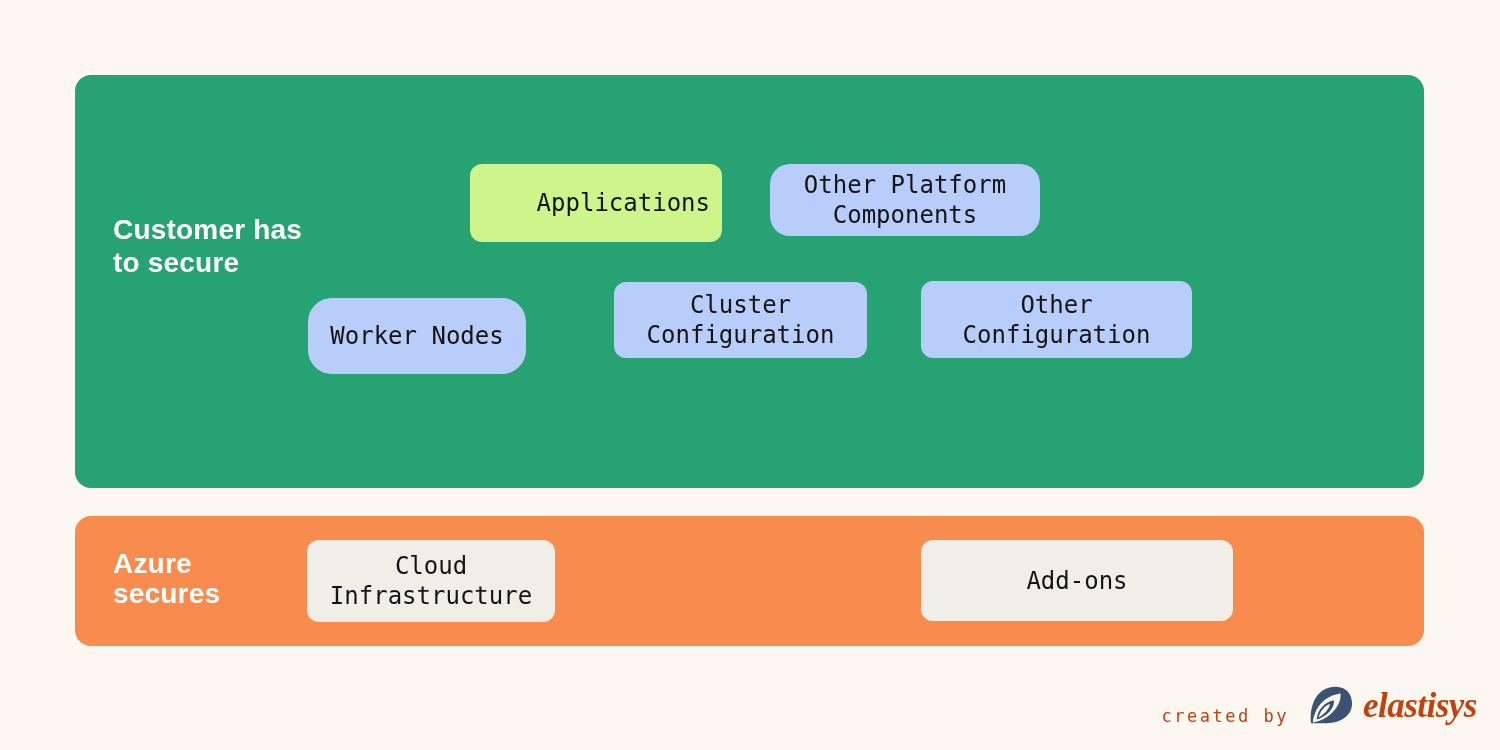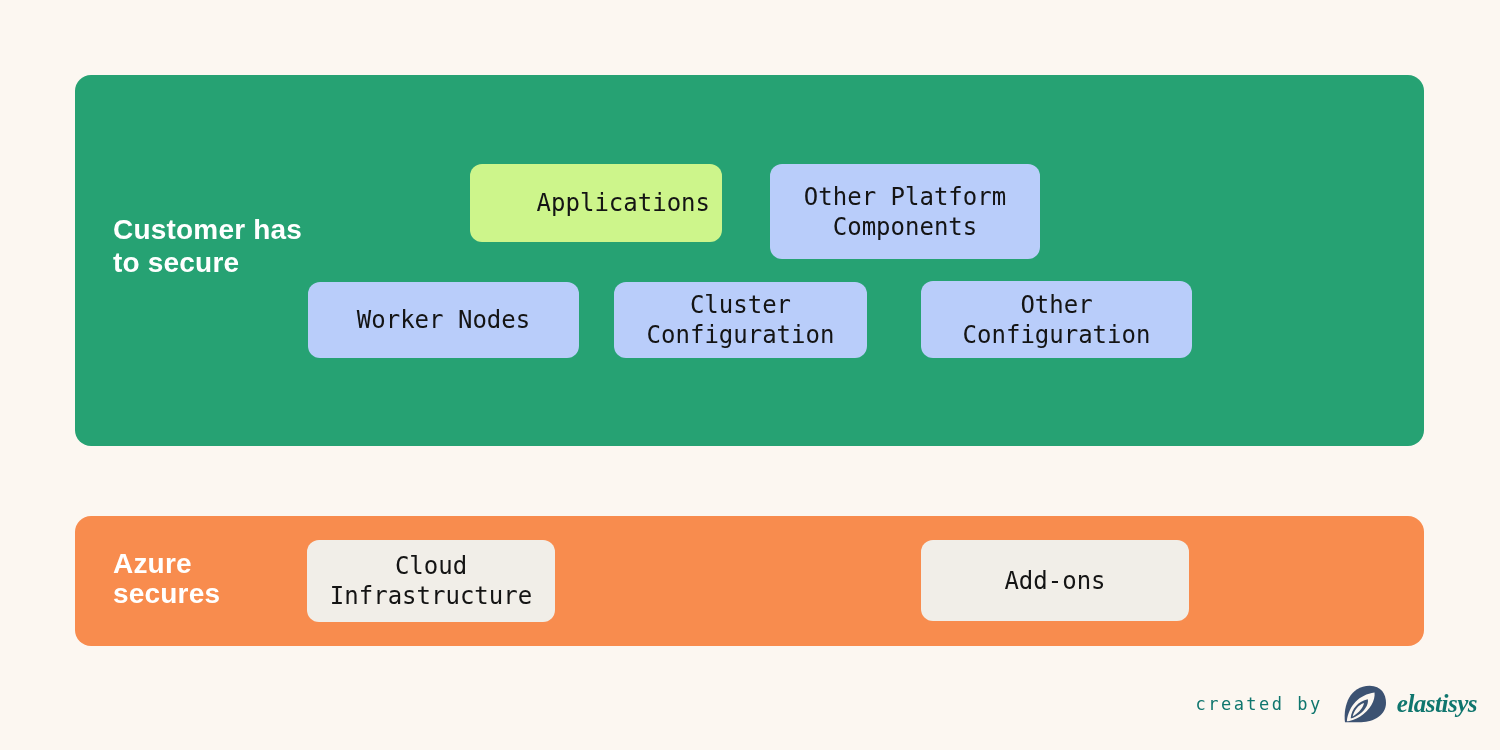--- a/index.html
+++ b/index.html
@@ -15,21 +15,21 @@
   }
 
   .section {
     position: absolute;
     left: 75px;
     width: 1349px;
     border-radius: 16px;
   }
   .section-customer {
     top: 75px;
-    height: 371px;
+    height: 413px;
     background: #26A273;
   }
   .section-azure {
     top: 516px;
     height: 130px;
     background: #F88C4E;
   }
 
   .section-label {
     position: absolute;
@@ -57,50 +57,50 @@
     color: #141414;
     padding: 0 12px;
     box-sizing: border-box;
   }
   .chip-green { background: #CDF58B; }
   .chip-blue  { background: #B9CDFA; }
   .chip-cream { background: #F1EEE8; }
 
   
   .chip-applications   { left: 470px; top: 164px; width: 252px; height: 78px; justify-content: flex-end; }
-  .chip-other-platform { left: 770px; top: 164px; width: 270px; height: 95px; }
-  .chip-worker-nodes   { left: 308px; top: 282px; width: 271px; height: 76px; }
+  .chip-other-platform { left: 770px; top: 164px; width: 270px; height: 72px; border-radius: 20px; }
+  .chip-worker-nodes   { left: 308px; top: 298px; width: 218px; height: 76px; border-radius: 24px; }
   .chip-cluster-config { left: 614px; top: 282px; width: 253px; height: 76px; }
   .chip-addons-config  { left: 921px; top: 281px; width: 271px; height: 77px; }
   .chip-cloud-infra    { left: 307px; top: 540px; width: 248px; height: 82px; }
   .chip-control-plane  { left: 622px; top: 541px; width: 260px; height: 80px; }
-  .chip-add-ons        { left: 921px; top: 540px; width: 268px; height: 81px; }
+  .chip-add-ons        { left: 921px; top: 540px; width: 312px; height: 81px; }
 
   .footer {
     position: absolute;
     right: 23px;
     top: 682px;
     height: 44px;
     display: flex;
-    align-items: center;
+    align-items: flex-end;
     gap: 12px;
-    color: #0f766e;
+    color: #c2410c;
   }
   .footer .credit {
     font-family: "DejaVu Sans Mono", "Liberation Mono", monospace;
     font-size: 17px;
     letter-spacing: 2.5px;
     padding-right: 6px;
   }
   .footer .brand-logo { display: block; }
   .footer .brand-name {
     font-family: "Liberation Serif", serif;
     font-style: italic;
     font-weight: bold;
-    font-size: 25px;
+    font-size: 35px;
     letter-spacing: -0.5px;
     margin-left: -4px;
   }
 </style>
 </head>
 <body>
 
 <div class="canvas">
 
   <div class="section section-customer">

